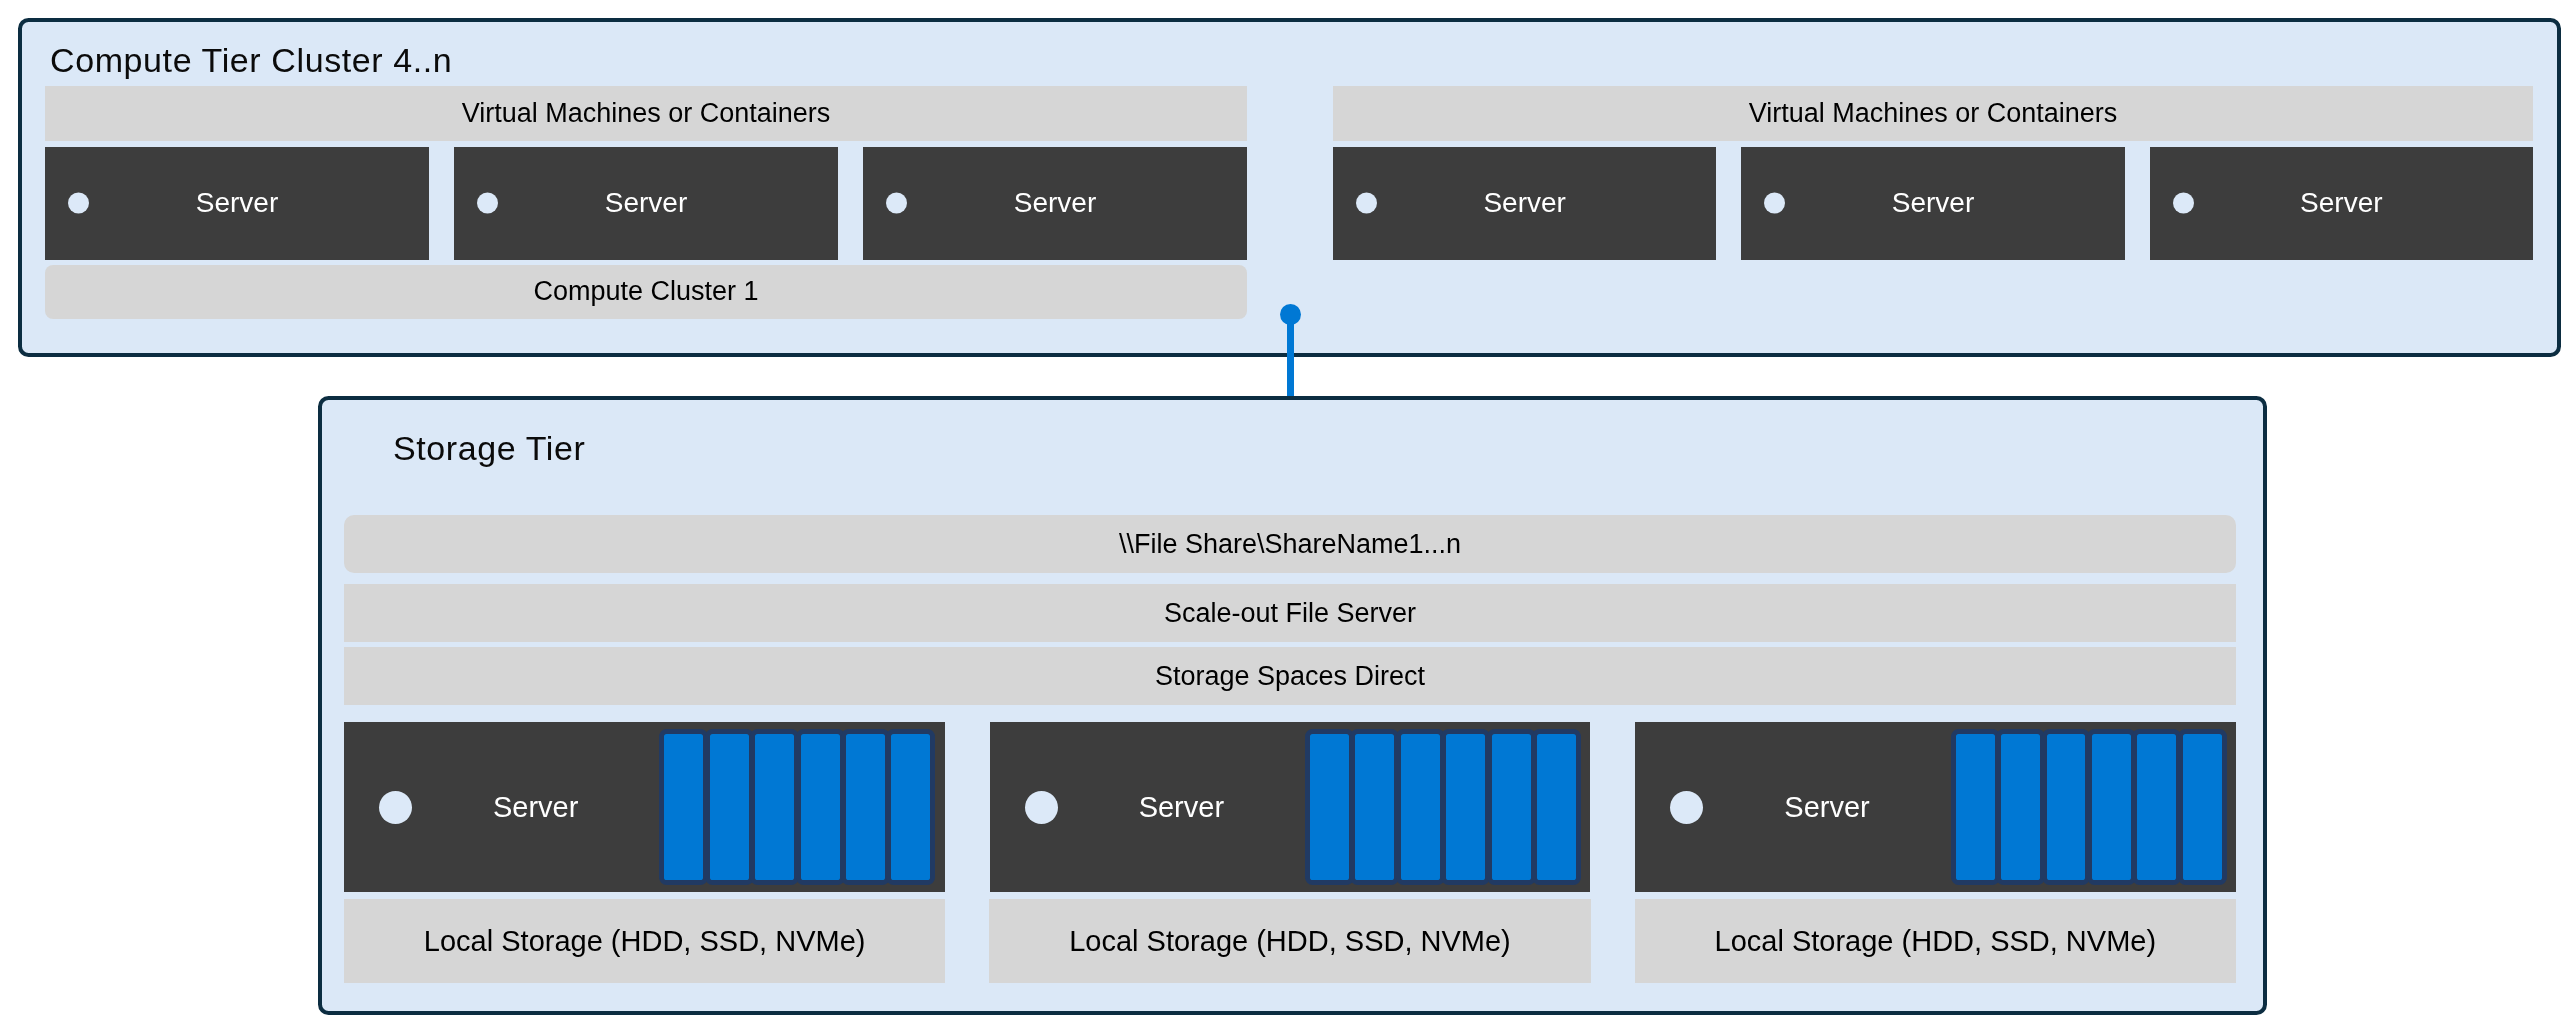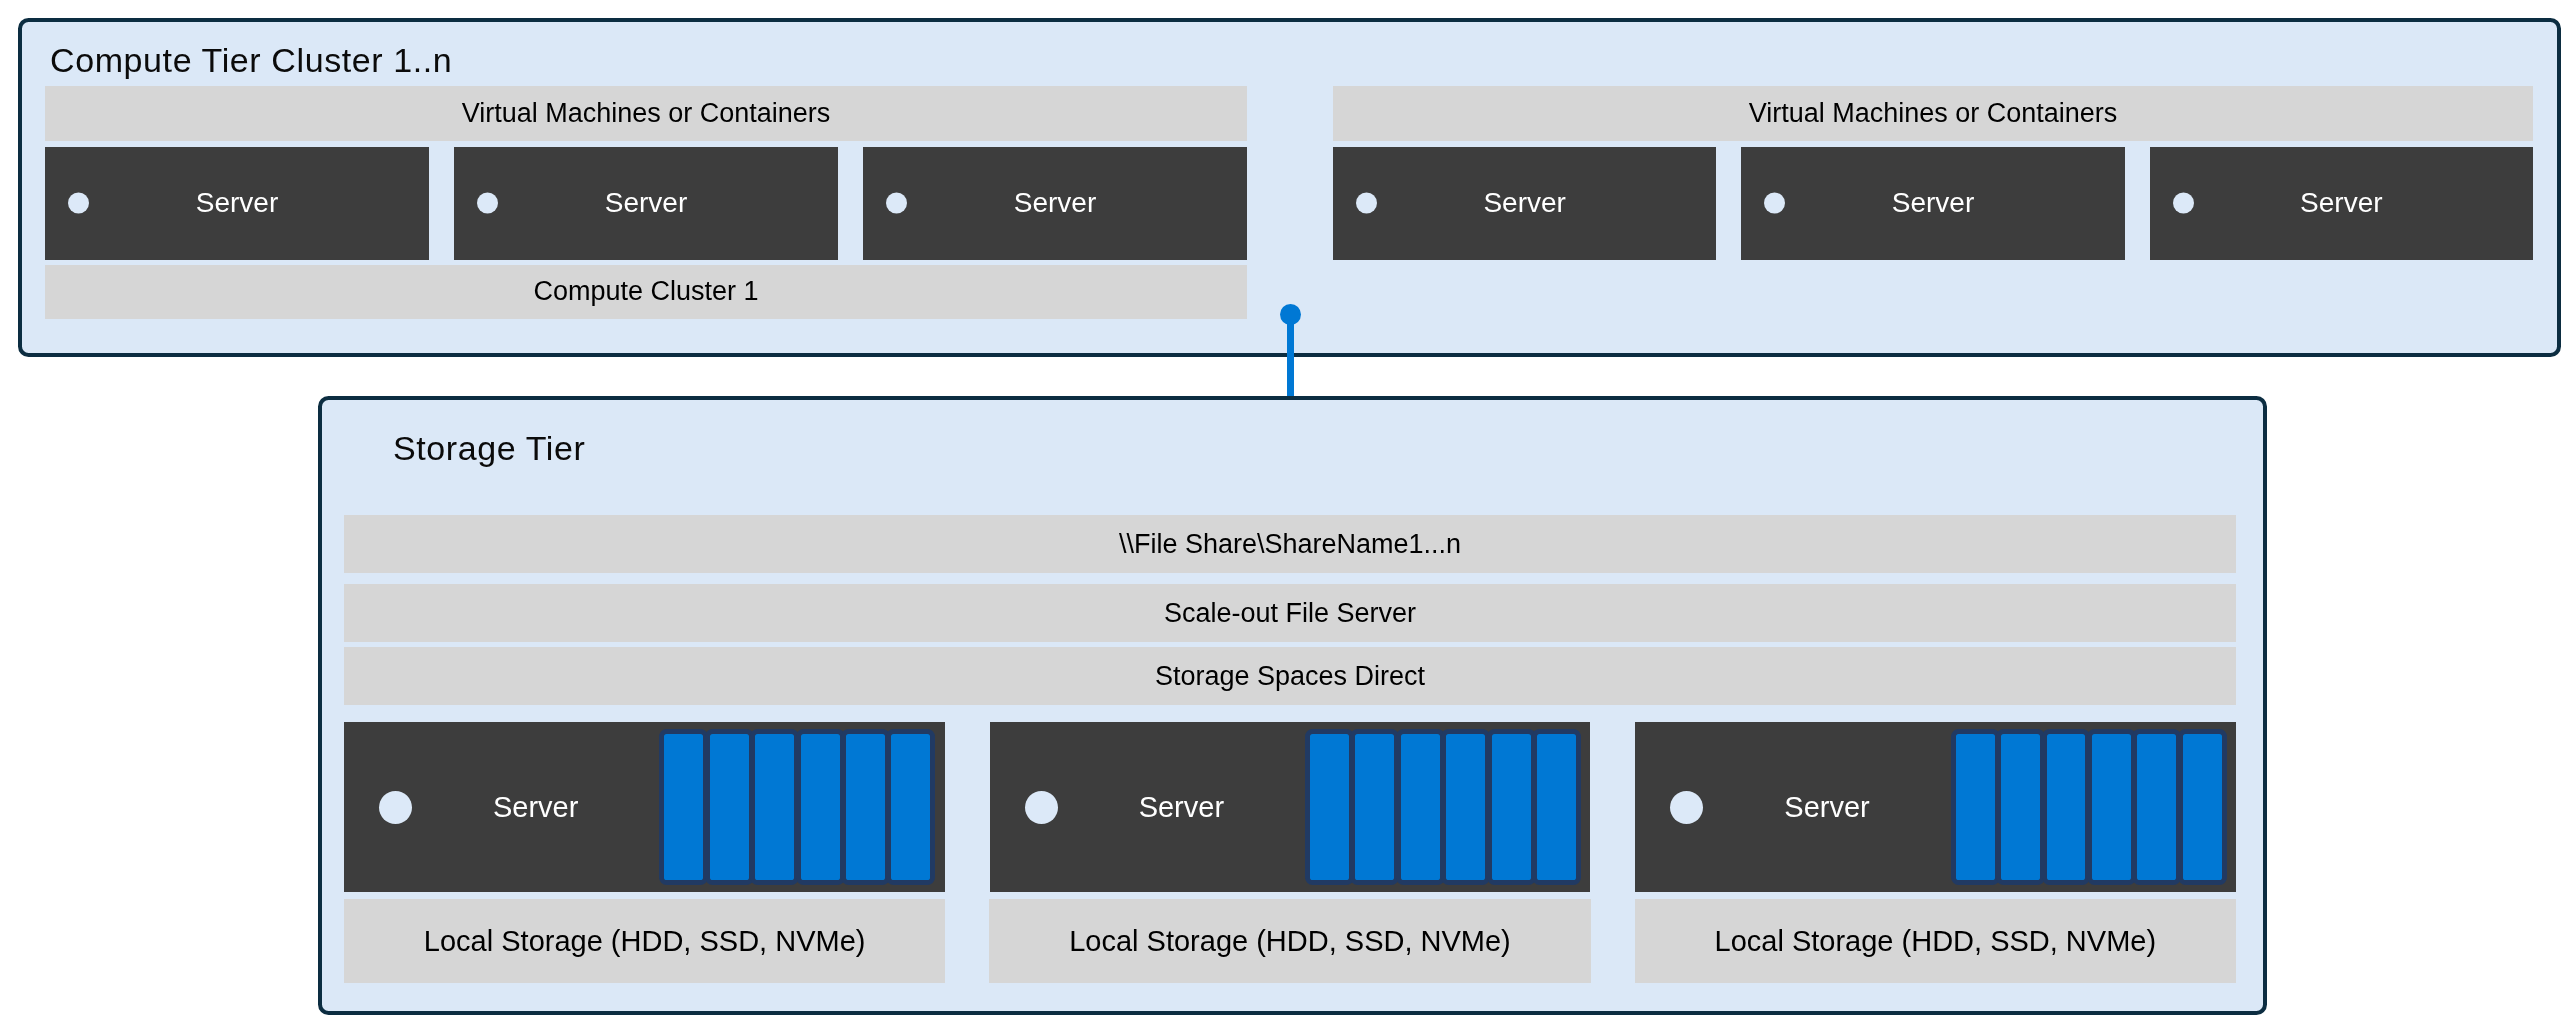--- a/index.html
+++ b/index.html
@@ -24,32 +24,32 @@
   .cluster{position:absolute;top:86px;display:flex;flex-direction:column;}
   .cluster-left{left:45px;width:1202px;}
   .cluster-right{left:1333px;width:1200px;}
   .vm-bar{height:55px;}
   .server-row{margin-top:5.8px;height:113px;display:flex;gap:25px;}
   .server-box{flex:1;background:#3D3D3D;position:relative;display:flex;
               align-items:center;justify-content:center;}
   .server-box .label{color:#ffffff;font-size:28px;}
   .marker{position:absolute;left:23px;top:50%;transform:translateY(-50%);
           width:21px;height:21px;border-radius:50%;background:#DCE9F8;}
-  .cluster-bar{margin-top:5.2px;height:54px;}
+  .cluster-bar{margin-top:5.2px;height:54px;border-radius:8px;}
 
   
   .connector-line{position:absolute;left:1287px;top:315px;width:7px;height:100px;background:#0078D4;}
   .connector-dot{position:absolute;width:21px;height:21px;border-radius:50%;background:#0078D4;}
   .dot-top{left:1280px;top:304px;}
   .dot-bottom{left:1280px;top:405px;}
   .folder{position:absolute;left:1240px;top:421px;width:97px;height:74px;}
 
   
   .storage-bar{position:absolute;left:344px;width:1892px;height:58px;}
-  .bar-share{top:515px;}
+  .bar-share{top:515px;border-radius:10px;}
   .bar-sofs{top:584px;text-align:center;}
   .bar-s2d{top:647px;}
 
   .storage-server-row{position:absolute;left:344px;top:722px;width:1892px;height:170px;
                       display:flex;gap:45px;}
   .storage-server{flex:1;background:#3D3D3D;display:flex;align-items:center;}
   .storage-server .marker2{width:33px;height:33px;border-radius:50%;background:#DCE9F8;
                            margin-left:35px;flex:0 0 auto;}
   .storage-server .label{flex:1;text-align:center;color:#ffffff;font-size:29px;}
   .disks{flex:0 0 auto;width:276px;height:156px;margin-right:9.3px;display:flex;align-self:center;}
@@ -57,21 +57,21 @@
         border:5.8px solid #213A63;border-radius:7.6px;margin-left:-3.5px;}
   .disk:first-child{margin-left:0;}
 
   .local-row{position:absolute;left:344px;top:899px;width:1892px;display:flex;gap:44px;}
   .local-bar{flex:1;height:84px;font-size:29px;}
 </style>
 </head>
 <body>
 
 <div class="tier-box compute-box"></div>
-<div class="tier-title compute-title">Compute Tier Cluster 1..n</div>
+<div class="tier-title compute-title">Compute Tier Cluster 4..n</div>
 
 <div class="cluster cluster-left">
   <div class="gray-bar vm-bar">Virtual Machines or Containers</div>
   <div class="server-row">
     <div class="server-box">
       <span class="marker"></span>
       <span class="label">Server</span>
     </div>
     <div class="server-box">
       <span class="marker"></span>

